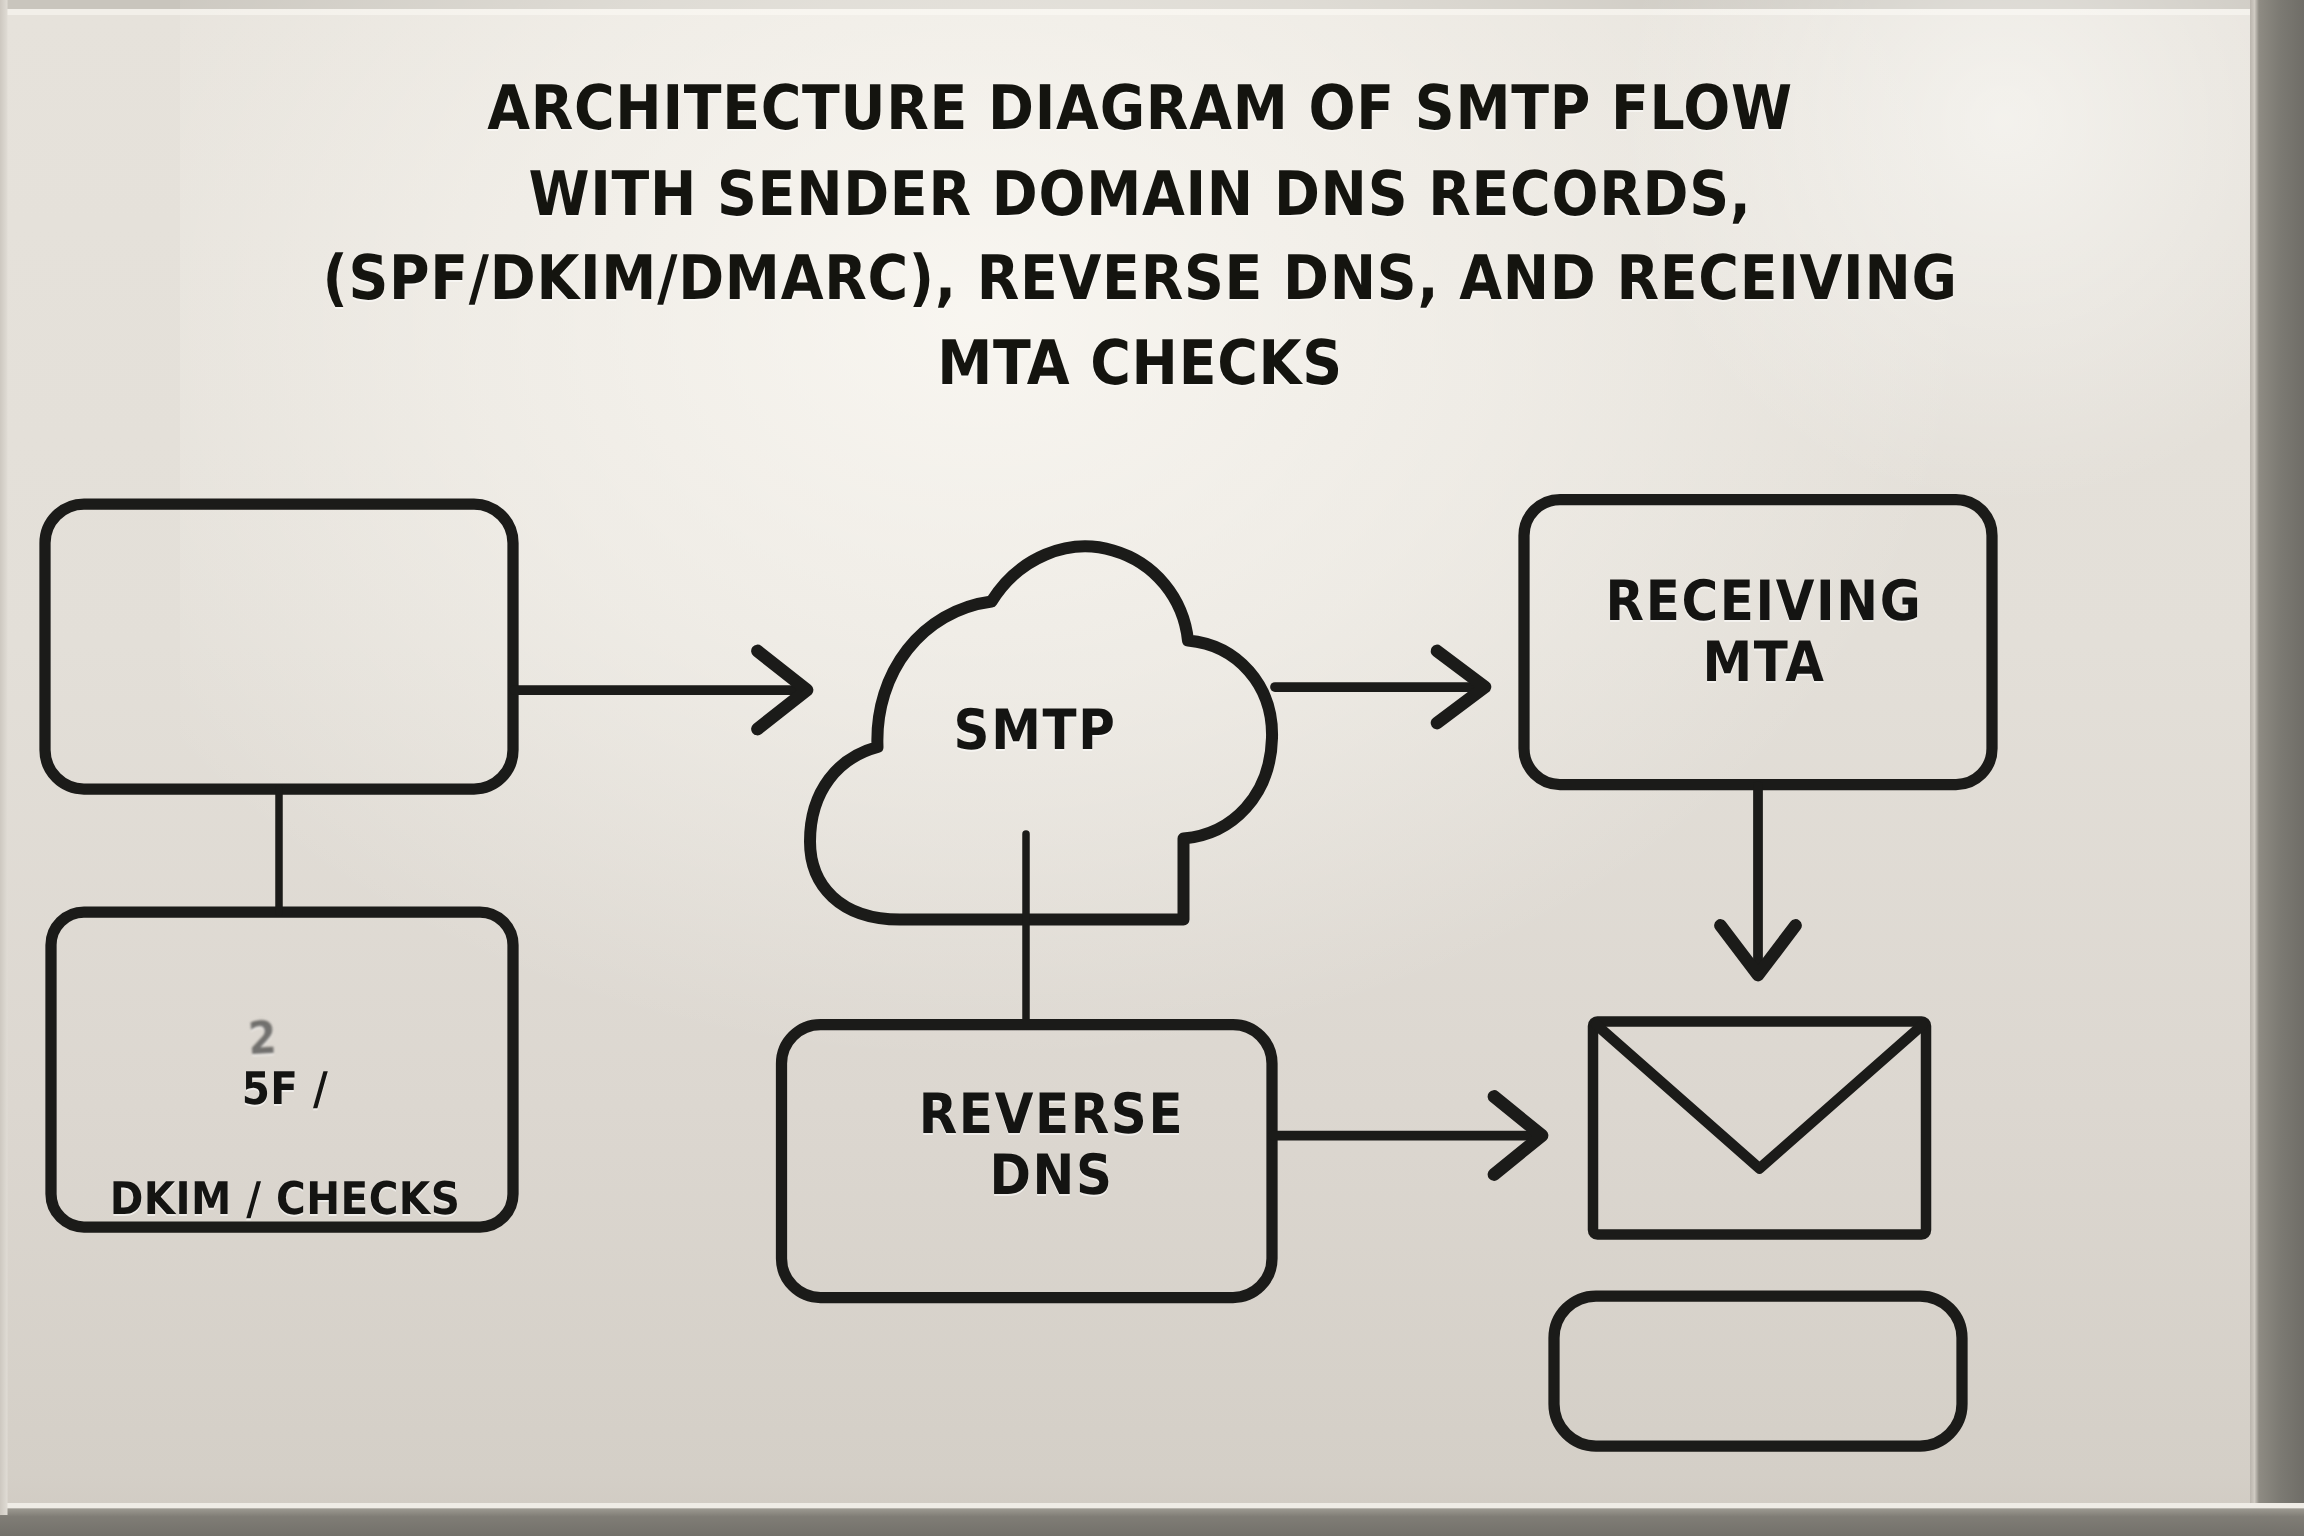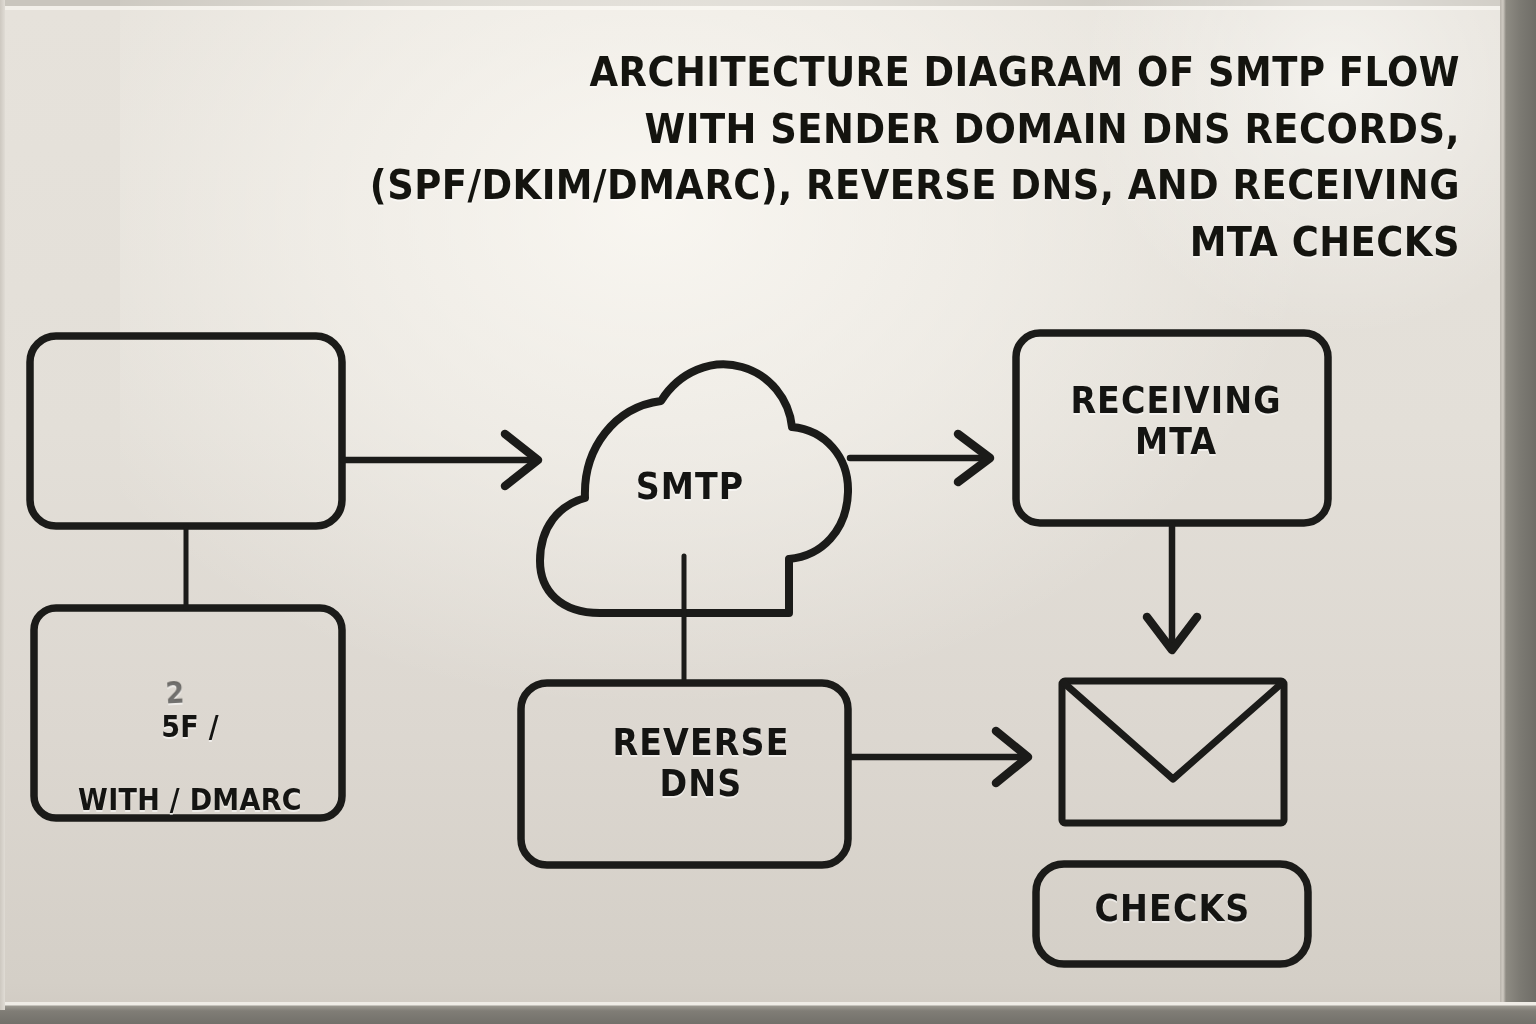--- a/index.html
+++ b/index.html
@@ -113,21 +113,21 @@
   }
 
   #diagram-title {
     left: 60px;
     top: 44px;
     width: 1400px;
     font-size: 41px;
     font-weight: 700;
     line-height: 1.38;
     letter-spacing: 0.012em;
-    text-align: right;
+    text-align: center;
     color: #14140f;
     text-shadow: 0 1.5px 0 rgba(255,255,255,0.5);
   }
 
   .node-label {
     font-size: 37px;
     font-weight: 700;
     letter-spacing: 0.03em;
   }
   .node-label.small {
@@ -239,32 +239,31 @@
 WITH SENDER DOMAIN DNS RECORDS,
 (SPF/DKIM/DMARC), REVERSE DNS, AND RECEIVING
 MTA CHECKS</div>
 
 
     <div class="lbl node-label small" id="lbl-dns-records">
       <div class="smudge-line">
         <span>5F /</span>
         <span class="smudge-over">2</span>
       </div>
-      <div>WITH / DMARC</div>
+      <div>DKIM / CHECKS</div>
     </div>
 
     <div class="lbl node-label" id="lbl-smtp">SMTP</div>
 
     <div class="lbl node-label" id="lbl-reverse-dns">REVERSE
 DNS</div>
 
     <div class="lbl node-label" id="lbl-receiving-mta">RECEIVING
 MTA</div>
 
-    <div class="lbl node-label" id="lbl-checks">CHECKS</div>
 
   </div>
 
   <div id="frame-right"></div>
   <div id="frame-bottom"></div>
   <div id="frame-left"></div>
 
 </div>
 
 </body></html>

